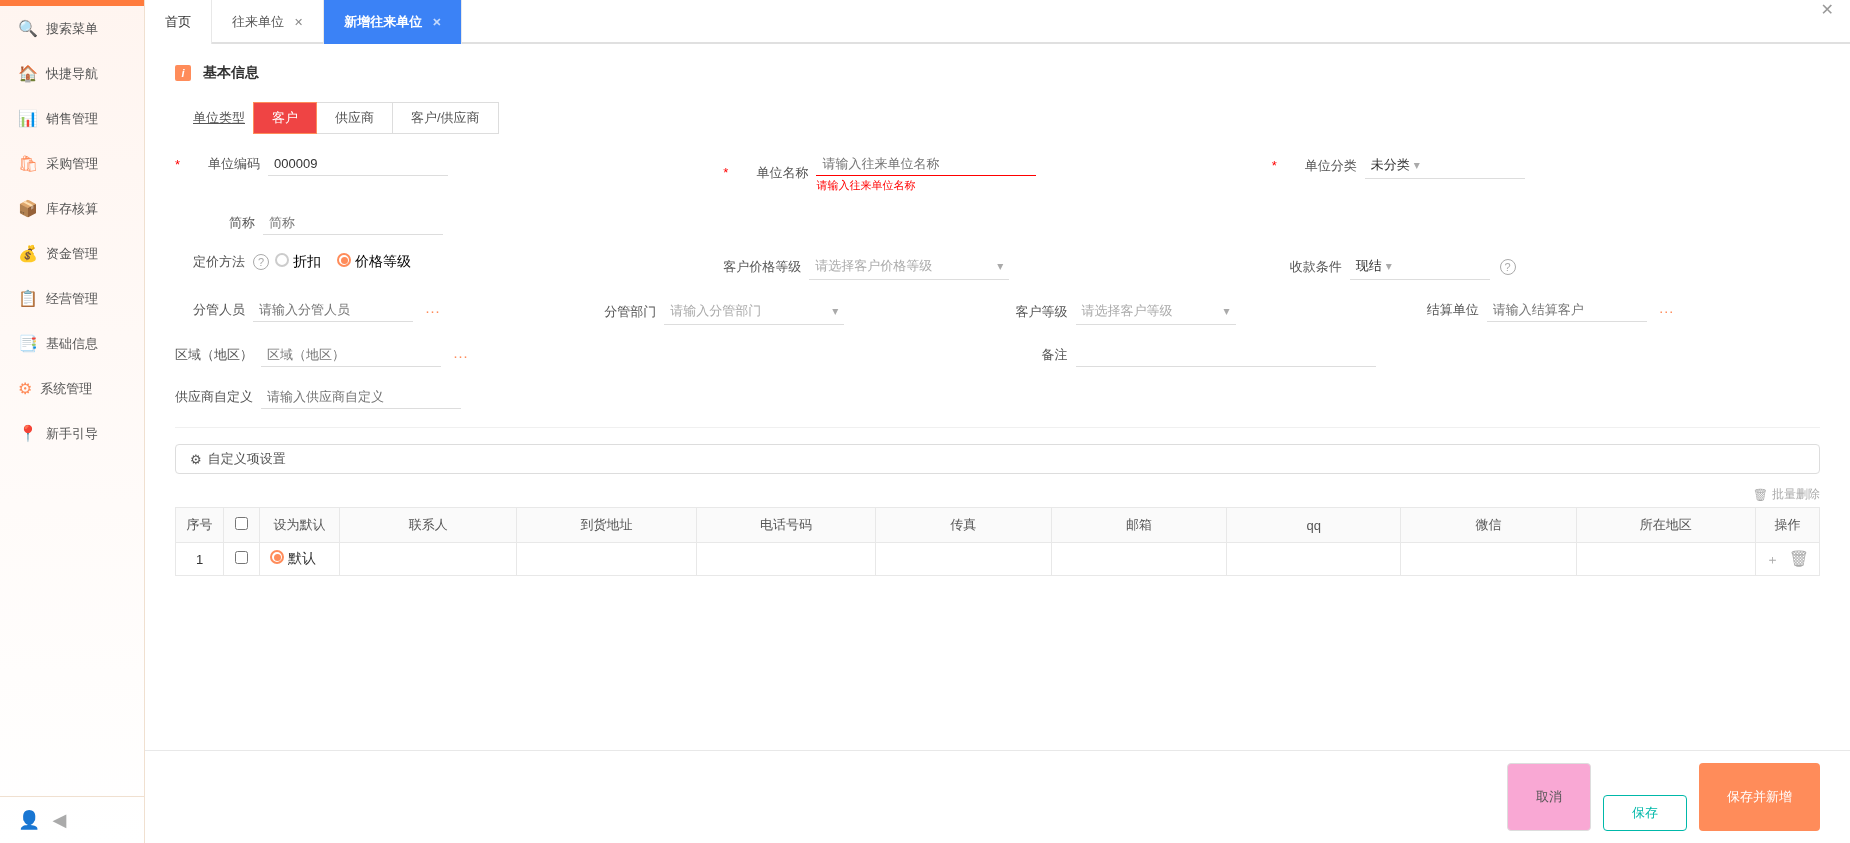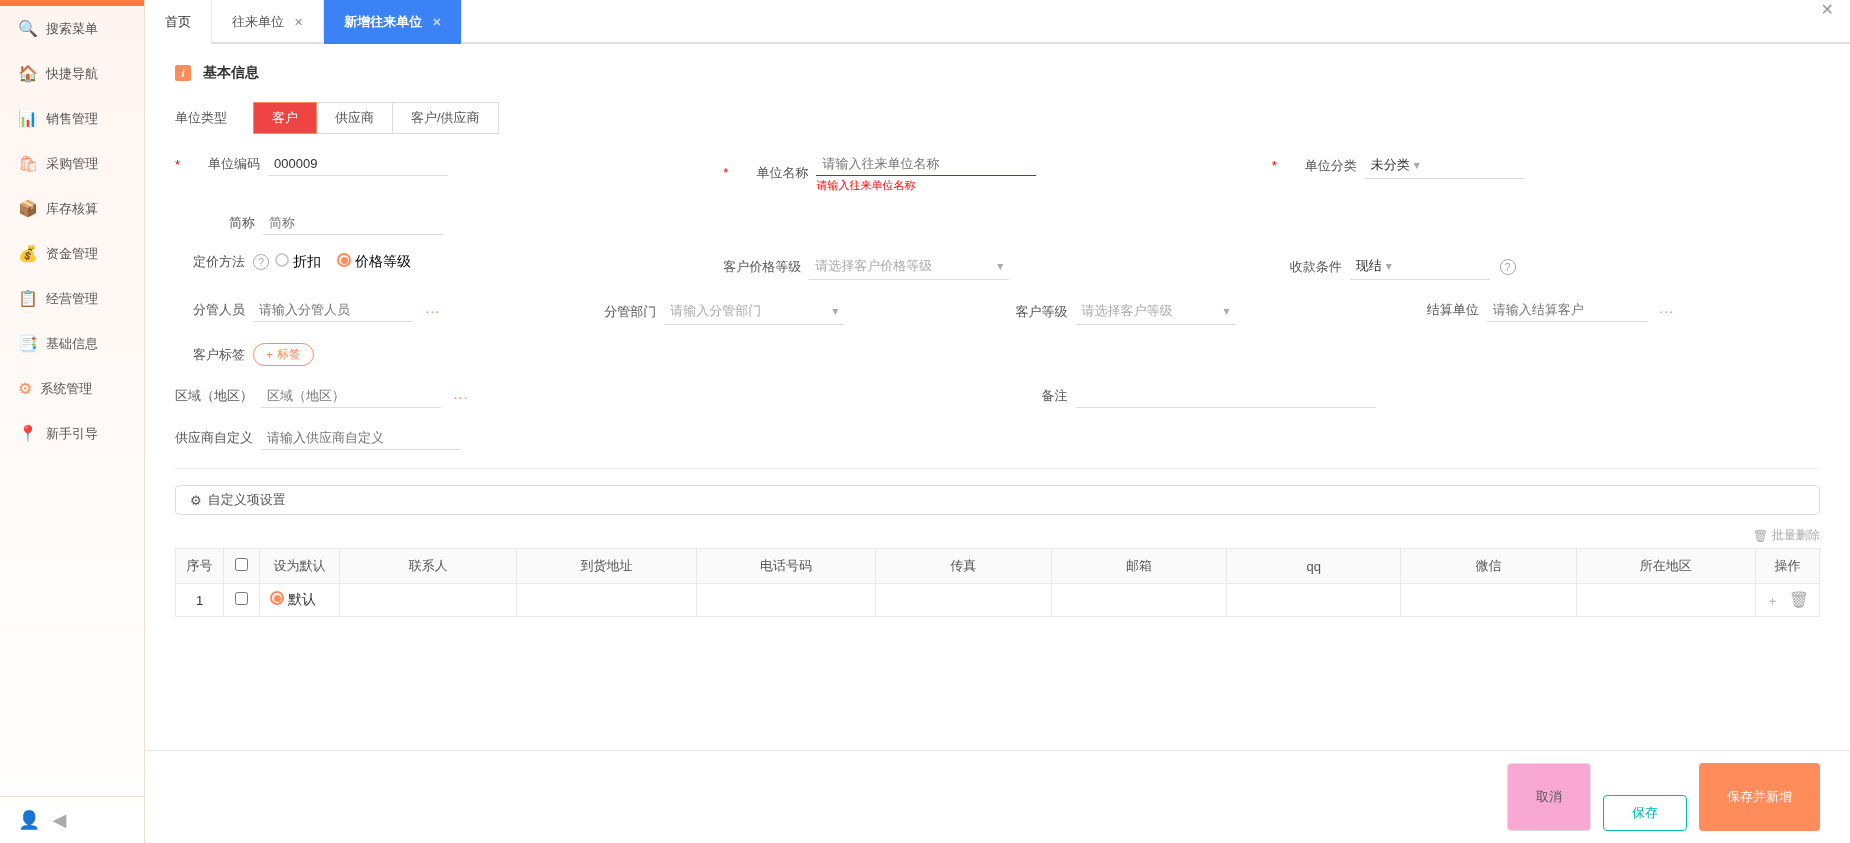--- a/index.html
+++ b/index.html
@@ -175,22 +175,24 @@
     
     .unit-type-row {
       display: flex;
       align-items: center;
       margin-bottom: 18px;
       gap: 0;
     }
     .unit-type-label {
       color: #555;
       min-width: 70px;
+      text-align: right;
       margin-right: 8px;
       font-size: 13px;
+      text-decoration: underline;
     }
     .unit-type-btn {
       padding: 6px 18px;
       border: 1px solid #ddd;
       cursor: pointer;
       font-size: 13px;
       background: #fff;
       color: #555;
       margin-right: -1px;
     }
@@ -527,29 +529,20 @@
           <span class="arrow">▾</span>
         </div>
       </div>
       <div class="form-group" style="flex:1;">
         <span class="form-label">结算单位</span>
         <input type="text" class="form-input" placeholder="请输入结算客户" style="width: 160px;">
         <span class="more-btn">···</span>
       </div>
     </div>
 
-    <div class="form-row">
-      <div class="form-group">
-        <span class="form-label">客户标签</span>
-        <div class="tag-btn">
-          <span>+</span>
-          <span>标签</span>
-        </div>
-      </div>
-    </div>
 
     <div class="form-row">
       <div class="form-group" style="flex:1;">
         <span class="form-label">区域（地区）</span>
         <input type="text" class="form-input" placeholder="区域（地区）" style="width: 180px;">
         <span class="more-btn">···</span>
       </div>
       <div class="form-group" style="flex:1;">
         <span class="form-label">备注</span>
         <input type="text" class="form-input" style="width: 300px;">

